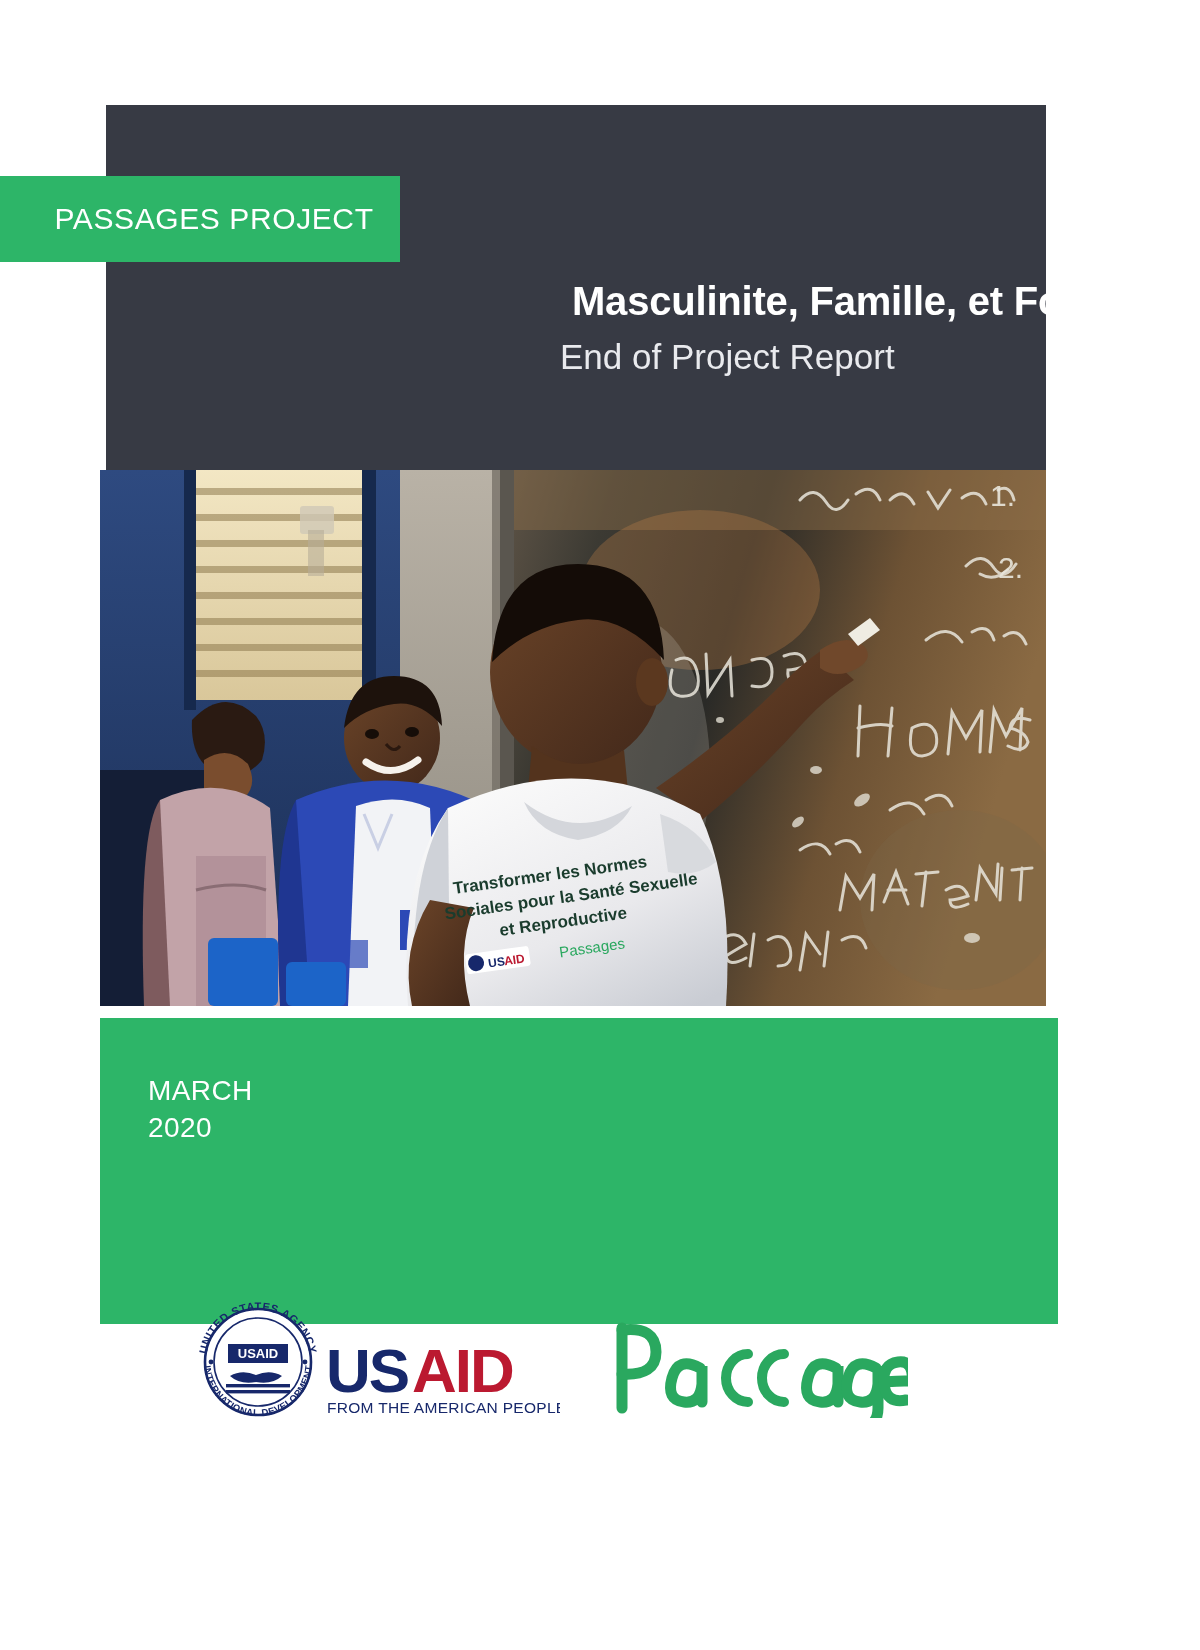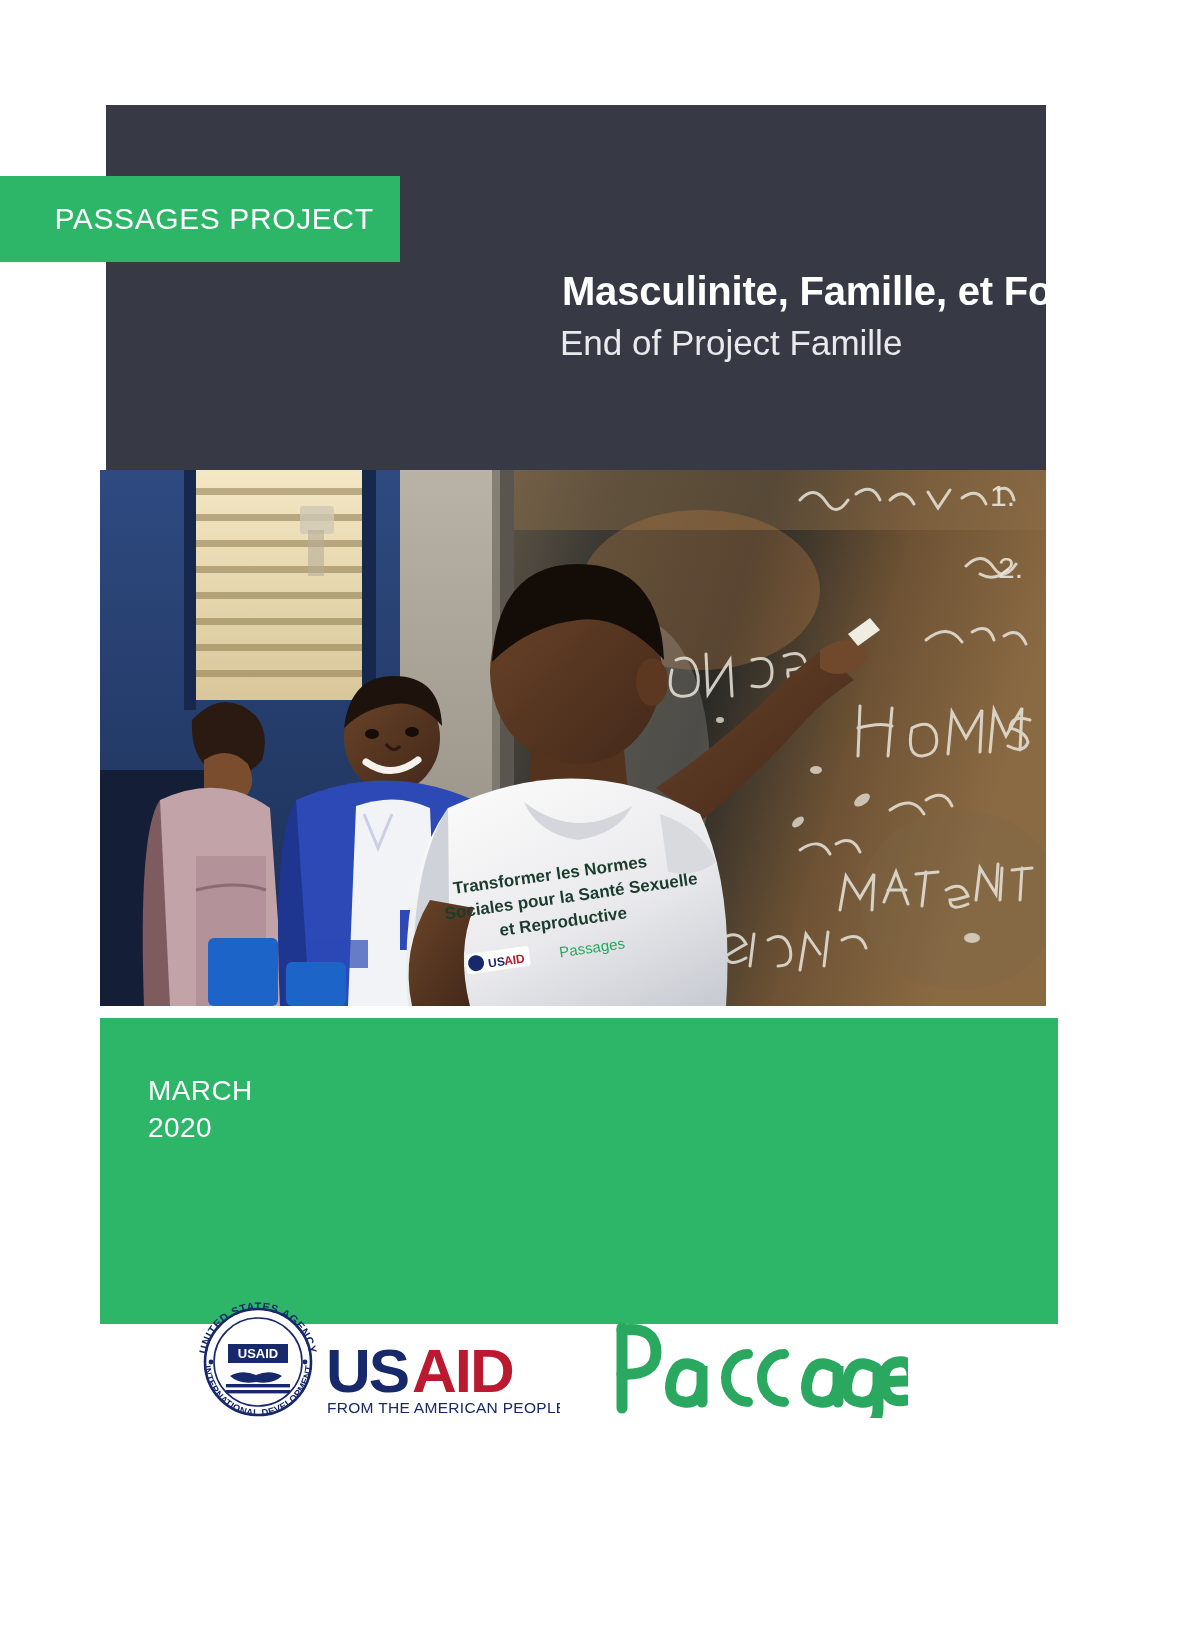--- a/index.html
+++ b/index.html
@@ -57,21 +57,21 @@
     left: 454px;
     top: 162px;
     width: 600px;
   }
   .doc-title {
     color: #ffffff;
     font-size: 40px;
     font-weight: bold;
     line-height: 1.12;
     letter-spacing: -0.2px;
-    margin: 2px;
+    margin: 12px;
     white-space: nowrap;
   }
   .doc-subtitle {
     color: #e9eaee;
     font-size: 35px;
     font-weight: 400;
     line-height: 1.2;
     margin: 8px 0 0 0;
     white-space: nowrap;
   }
@@ -132,21 +132,21 @@
   .usaid-logo svg, .passages-logo svg { display:block; width:100%; height:100%; }
 </style>
 </head>
 <body>
 
 <div class="page">
 
   <div class="header-block">
     <div class="title-wrap">
       <div class="doc-title">Masculinite, Famille, et Foi</div>
-      <div class="doc-subtitle">End of Project Famille</div>
+      <div class="doc-subtitle">End of Project Report</div>
     </div>
   </div>
 
   <div class="project-tab">
     <span class="project-tab-label">PASSAGES PROJECT</span>
   </div>
 
   <div class="photo">
     <svg viewBox="0 0 946 536" preserveAspectRatio="none" xmlns="http://www.w3.org/2000/svg">
       <defs>

